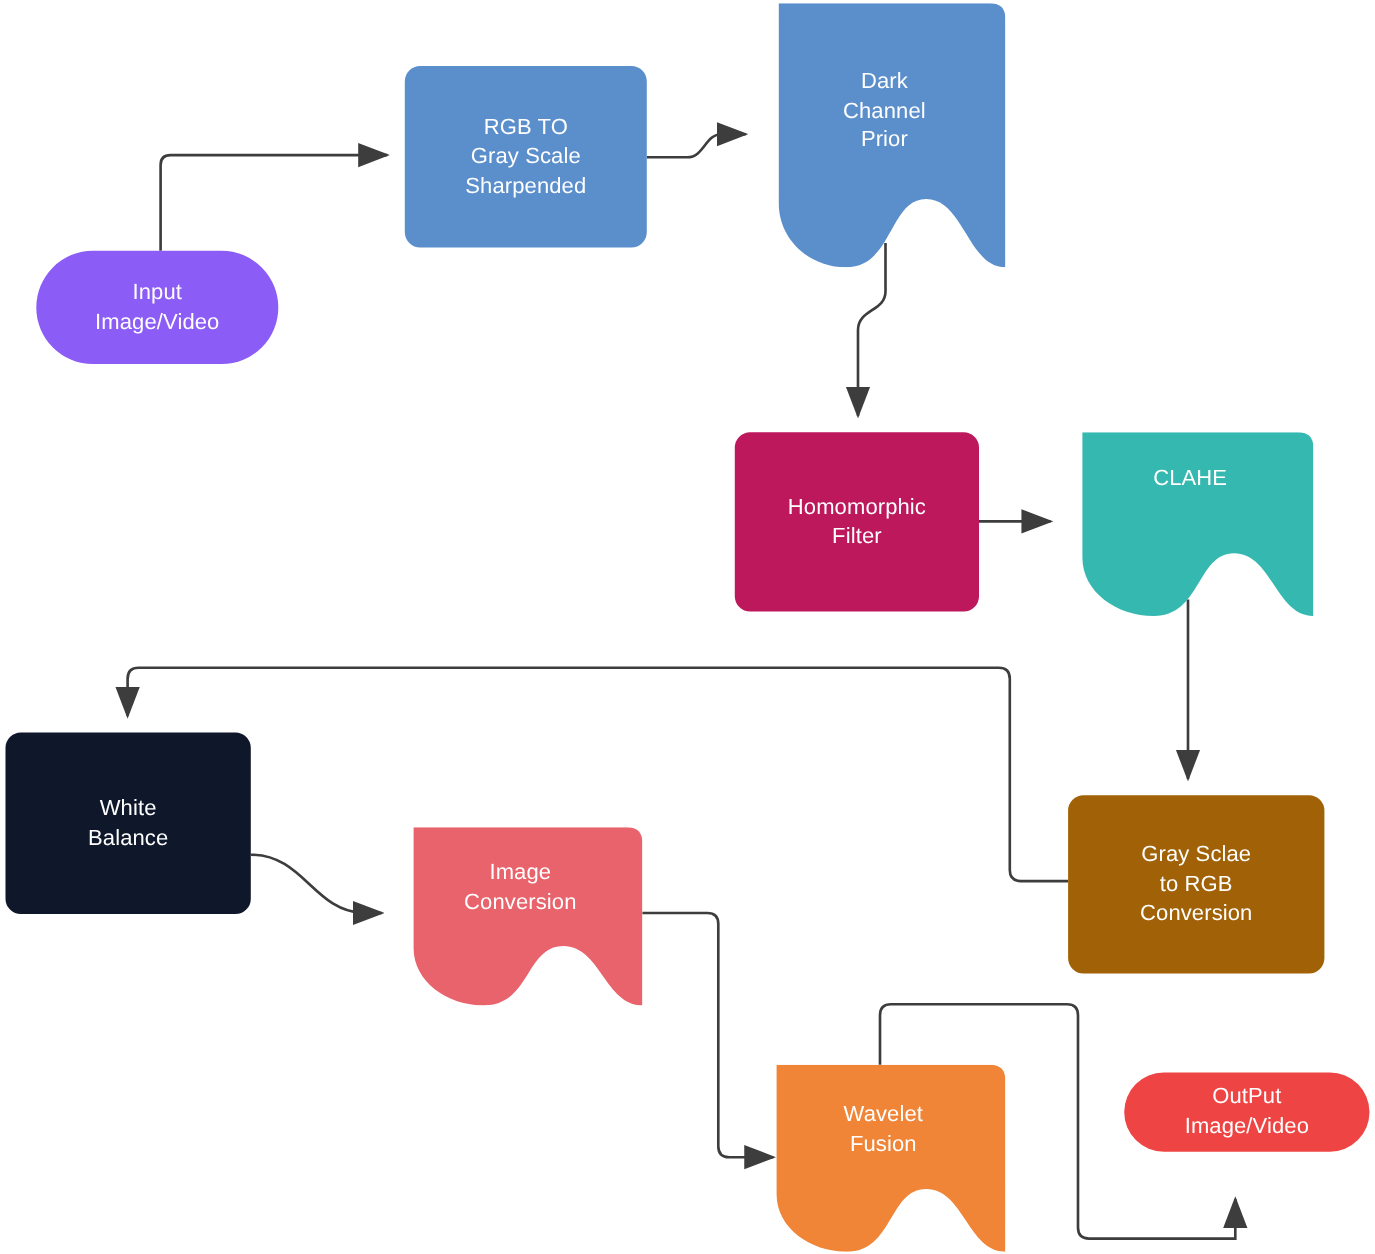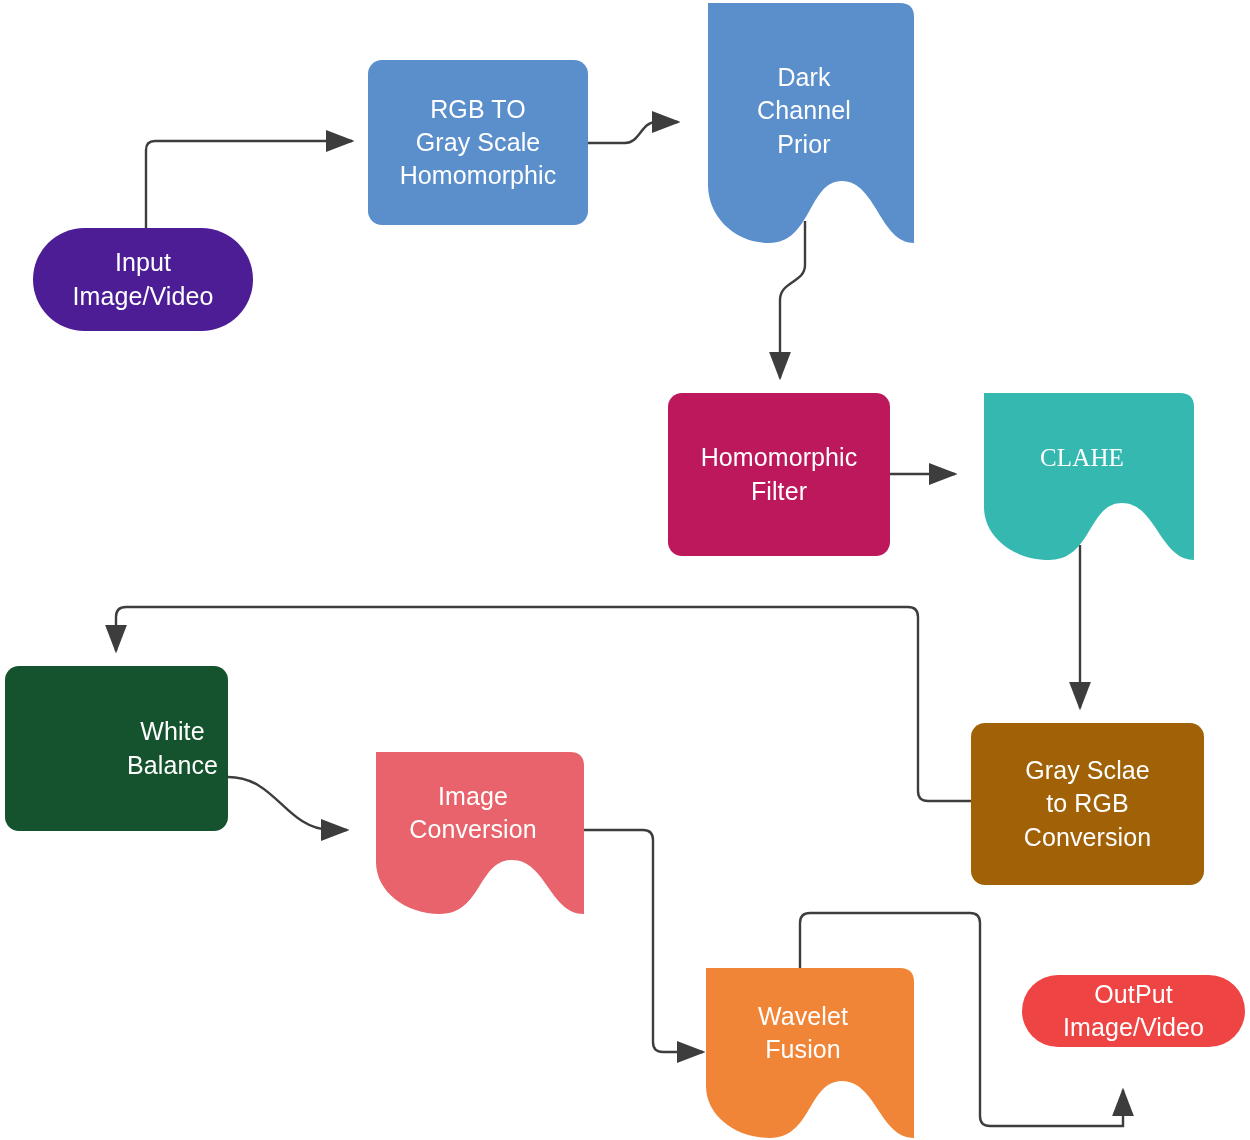--- a/index.html
+++ b/index.html
@@ -25,21 +25,21 @@
     height: 1140px;
     pointer-events: none;
   }
   .node {
     position: absolute;
     display: flex;
     align-items: center;
     justify-content: center;
     text-align: center;
     color: #ffffff;
-    font-size: 25px;
+    font-size: 20px;
     line-height: 1.33;
     letter-spacing: 0.1px;
     box-sizing: border-box;
     padding: 4px 10px;
     white-space: pre-line;
   }
   .node.rect {
     border-radius: 14px;
   }
   .node.pill {
@@ -98,29 +98,29 @@
 
     <path d="M 971 801 L 928 801 Q 918 801 918 791 L 918 617 Q 918 607 908 607 L 126 607 Q 116 607 116 617 L 116 651" fill="none" stroke="#3d3d3d" stroke-width="2.4" marker-end="url(#arrow)"></path>
 
     <path d="M 228 777 C 276 777 285 828 330 830 L 347 830" fill="none" stroke="#3d3d3d" stroke-width="2.4" marker-end="url(#arrow)"></path>
 
     <path d="M 584 830 L 643 830 Q 653 830 653 840 L 653 1042 Q 653 1052 663 1052 L 703 1052" fill="none" stroke="#3d3d3d" stroke-width="2.4" marker-end="url(#arrow)"></path>
 
     <path d="M 800 968 L 800 923 Q 800 913 810 913 L 970 913 Q 980 913 980 923 L 980 1116 Q 980 1126 990 1126 L 1123 1126 L 1123 1090" fill="none" stroke="#3d3d3d" stroke-width="2.4" marker-end="url(#arrow)"></path>
   </svg>
 
-  <div class="node pill" style="left:33px; top:228px; width:220px; height:103px; background:#4c1d95;">
+  <div class="node pill" style="left:33px; top:228px; width:220px; height:103px; background:#8b5cf6;">
     <span>Input
 Image/Video</span>
   </div>
 
   <div class="node rect" style="left:368px; top:60px; width:220px; height:165px; background:#5b8fcc;">
     <span>RGB TO
 Gray Scale
-Homomorphic</span>
+Sharpended</span>
   </div>
 
   <div class="node doc" style="left:694px; top:3px; width:220px; height:240px;">
     <svg class="doc-shape" viewBox="0 0 220 240" preserveAspectRatio="none">
       <path d="M 14 0 L 206 0 Q 220 0 220 14 L 220 240 C 186 240 182 178 148 178 C 114 178 118 240 75 240 C 41 240 14 214 14 182 L 14 14 Q 14 0 14 0 Z" fill="#5b8fcc"></path>
     </svg>
     <div class="doc-inner">
       <span class="doc-label" style="margin-top:58px;">Dark
 Channel
 Prior</span>
@@ -130,25 +130,25 @@
   <div class="node rect" style="left:668px; top:393px; width:222px; height:163px; background:#be185d;">
     <span>Homomorphic
 Filter</span>
   </div>
 
   <div class="node doc" style="left:970px; top:393px; width:224px; height:167px;">
     <svg class="doc-shape" viewBox="0 0 224 167" preserveAspectRatio="none">
       <path d="M 14 0 L 210 0 Q 224 0 224 14 L 224 167 C 190 167 186 110 152 110 C 118 110 122 167 79 167 C 45 167 14 145 14 114 L 14 14 Q 14 0 14 0 Z" fill="#35b8b0"></path>
     </svg>
     <div class="doc-inner">
-      <span class="doc-label" style="margin-top:48px;font-family:Liberation Serif, serif;">CLAHE</span>
+      <span class="doc-label" style="margin-top:29px;">CLAHE</span>
     </div>
   </div>
 
-  <div class="node rect" style="left:5px; top:666px; width:223px; height:165px; background:#14532d;justify-content:flex-end;">
+  <div class="node rect" style="left:5px; top:666px; width:223px; height:165px; background:#0f172a;">
     <span>White
 Balance</span>
   </div>
 
   <div class="node doc" style="left:362px; top:752px; width:222px; height:162px;">
     <svg class="doc-shape" viewBox="0 0 222 162" preserveAspectRatio="none">
       <path d="M 14 0 L 208 0 Q 222 0 222 14 L 222 162 C 188 162 184 108 150 108 C 116 108 120 162 78 162 C 44 162 14 140 14 110 L 14 14 Q 14 0 14 0 Z" fill="#e8636b"></path>
     </svg>
     <div class="doc-inner">
       <span class="doc-label" style="margin-top:28px;">Image

